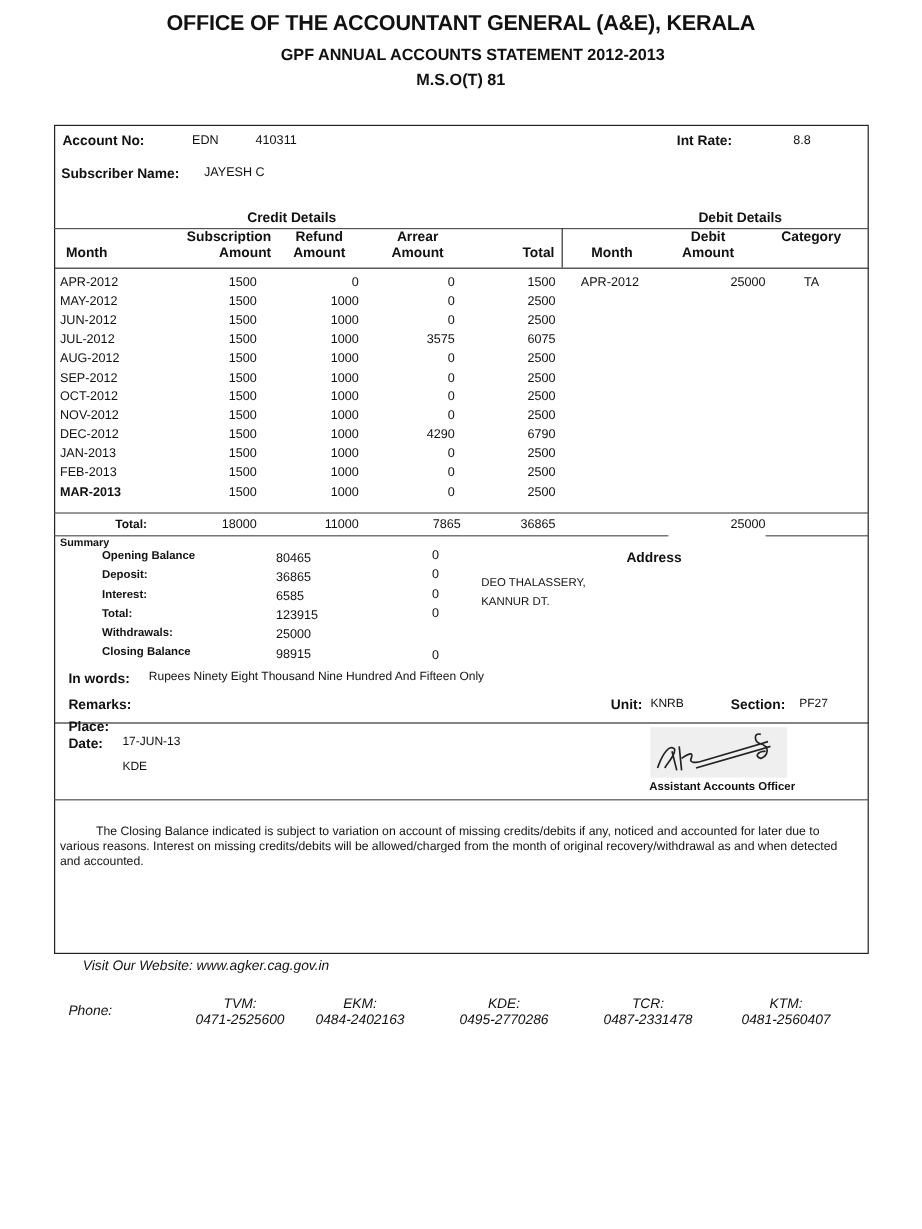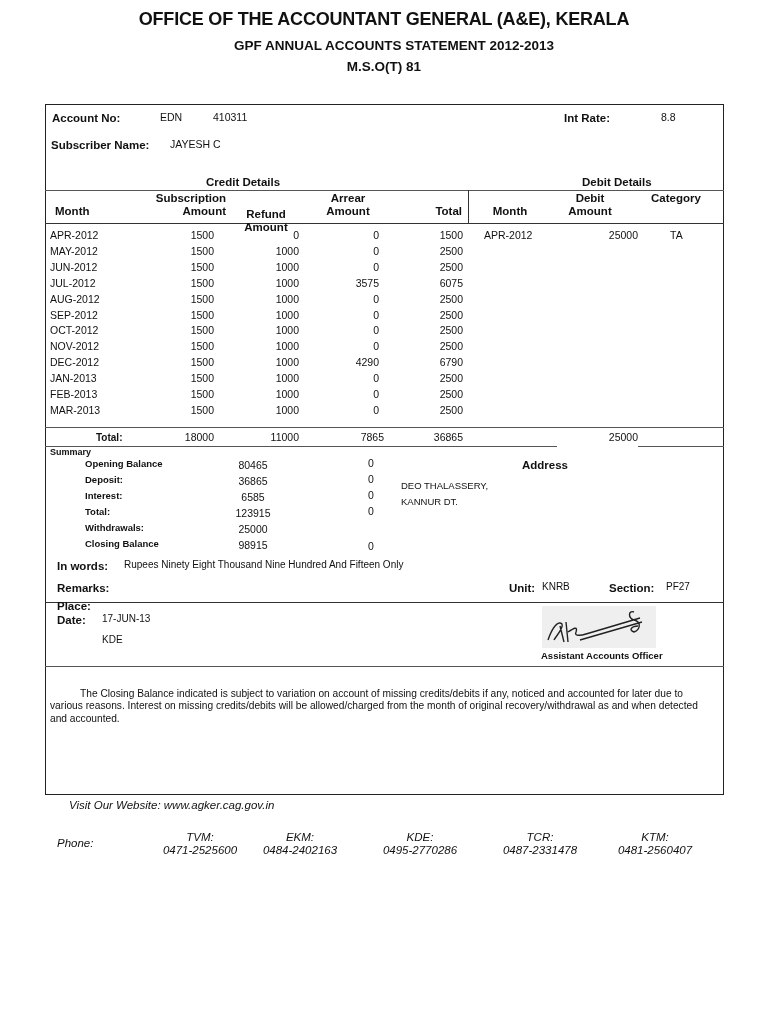--- a/index.html
+++ b/index.html
@@ -20,21 +20,21 @@
   .vline { position: absolute; width: 0; border-left: 1px solid #333; }
 
   .lbl { font-size: 11.5px; font-weight: bold; }
   .val { font-size: 10.5px; }
   .hdr { font-size: 11.5px; font-weight: bold; text-align: center; line-height: 13px; }
   .num { text-align: right; }
 
   .rowtxt { position: absolute; font-size: 10.5px; }
 
   .sumlbl { font-size: 9.5px; font-weight: bold; }
-  .sumval { font-size: 10.5px; text-align: center; }
+  .sumval { font-size: 10.5px; text-align: left; }
 
   .notes { font-size: 10.2px; line-height: 12.3px; white-space: normal; width: 650px; }
   .notes p { text-indent: 30px; }
 
   .footer { font-style: italic; font-size: 11.5px; }
   .phone-block { text-align: center; font-style: italic; font-size: 11.5px; line-height: 13px; }
 
   .sig { position: absolute; left: 542px; top: 606px; width: 114px; height: 42px; background: #efefef; }
 </style>
 </head>
@@ -59,21 +59,21 @@
 
 <div class="hline" style="left:45px; top:190px; width:679px;"></div>
 <div class="hline thin" style="left:45px; top:223px; width:679px;"></div>
 <div class="vline" style="left:468px; top:190px; height:33px;"></div>
 
 <div class="abs hdr" style="left:55px; top:205px; text-align:left;">Month</div>
 <div class="abs hdr" style="left:136px; top:192px; width:90px;text-align:right;">
   <div>Subscription</div>
   <div>Amount</div>
 </div>
-<div class="abs hdr" style="left:236px; top:192px; width:60px;margin-top:16px;">
+<div class="abs hdr" style="left:236px; top:192px; width:60px;">
   <div>Refund</div>
   <div>Amount</div>
 </div>
 <div class="abs hdr" style="left:318px; top:192px; width:60px;">
   <div>Arrear</div>
   <div>Amount</div>
 </div>
 <div class="abs hdr" style="left:422px; top:205px; width:40px; text-align:right;">Total</div>
 
 <div class="abs hdr" style="left:490px; top:205px; width:40px;">Month</div>
@@ -155,21 +155,21 @@
       <div class="rowtxt num" style="left: 419px; top: 372px; width: 44px;">2500</div>
     </div>
     <div>
       <div class="rowtxt " style="left: 50px; top: 388px;">FEB-2013</div>
       <div class="rowtxt num" style="left: 170px; top: 388px; width: 44px;">1500</div>
       <div class="rowtxt num" style="left: 255px; top: 388px; width: 44px;">1000</div>
       <div class="rowtxt num" style="left: 335px; top: 388px; width: 44px;">0</div>
       <div class="rowtxt num" style="left: 419px; top: 388px; width: 44px;">2500</div>
     </div>
     <div>
-      <div class="rowtxt " style="left: 50px; top: 404px;">MAR-2013</div>
+      <div class="rowtxt " style="left: 50px; top: 404px; font-weight: bold;">MAR-2013</div>
       <div class="rowtxt num" style="left: 170px; top: 404px; width: 44px;">1500</div>
       <div class="rowtxt num" style="left: 255px; top: 404px; width: 44px;">1000</div>
       <div class="rowtxt num" style="left: 335px; top: 404px; width: 44px;">0</div>
       <div class="rowtxt num" style="left: 419px; top: 404px; width: 44px;">2500</div>
     </div>
   </div>
 
 <div class="rowtxt" style="left:484px; top:229px;">APR-2012</div>
 <div class="rowtxt num" style="left:580px; top:229px; width:58px;">25000</div>
 <div class="rowtxt" style="left:670px; top:229px;">TA</div>

